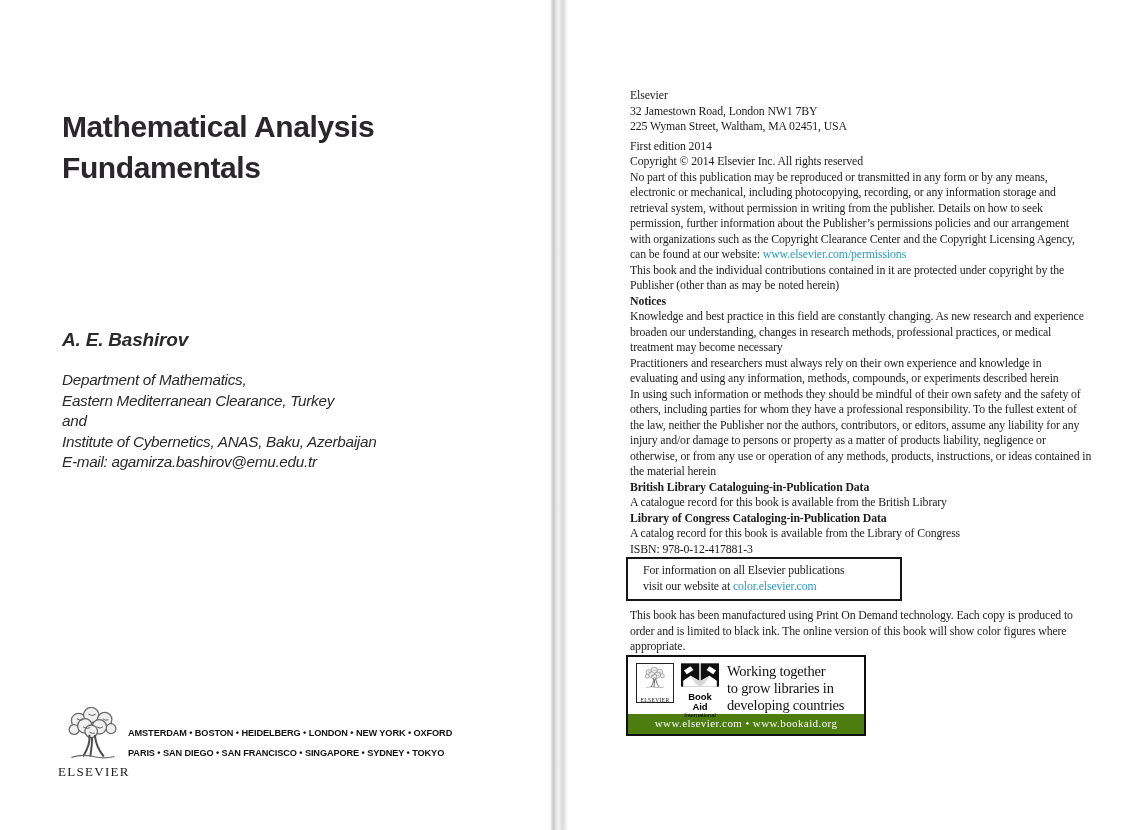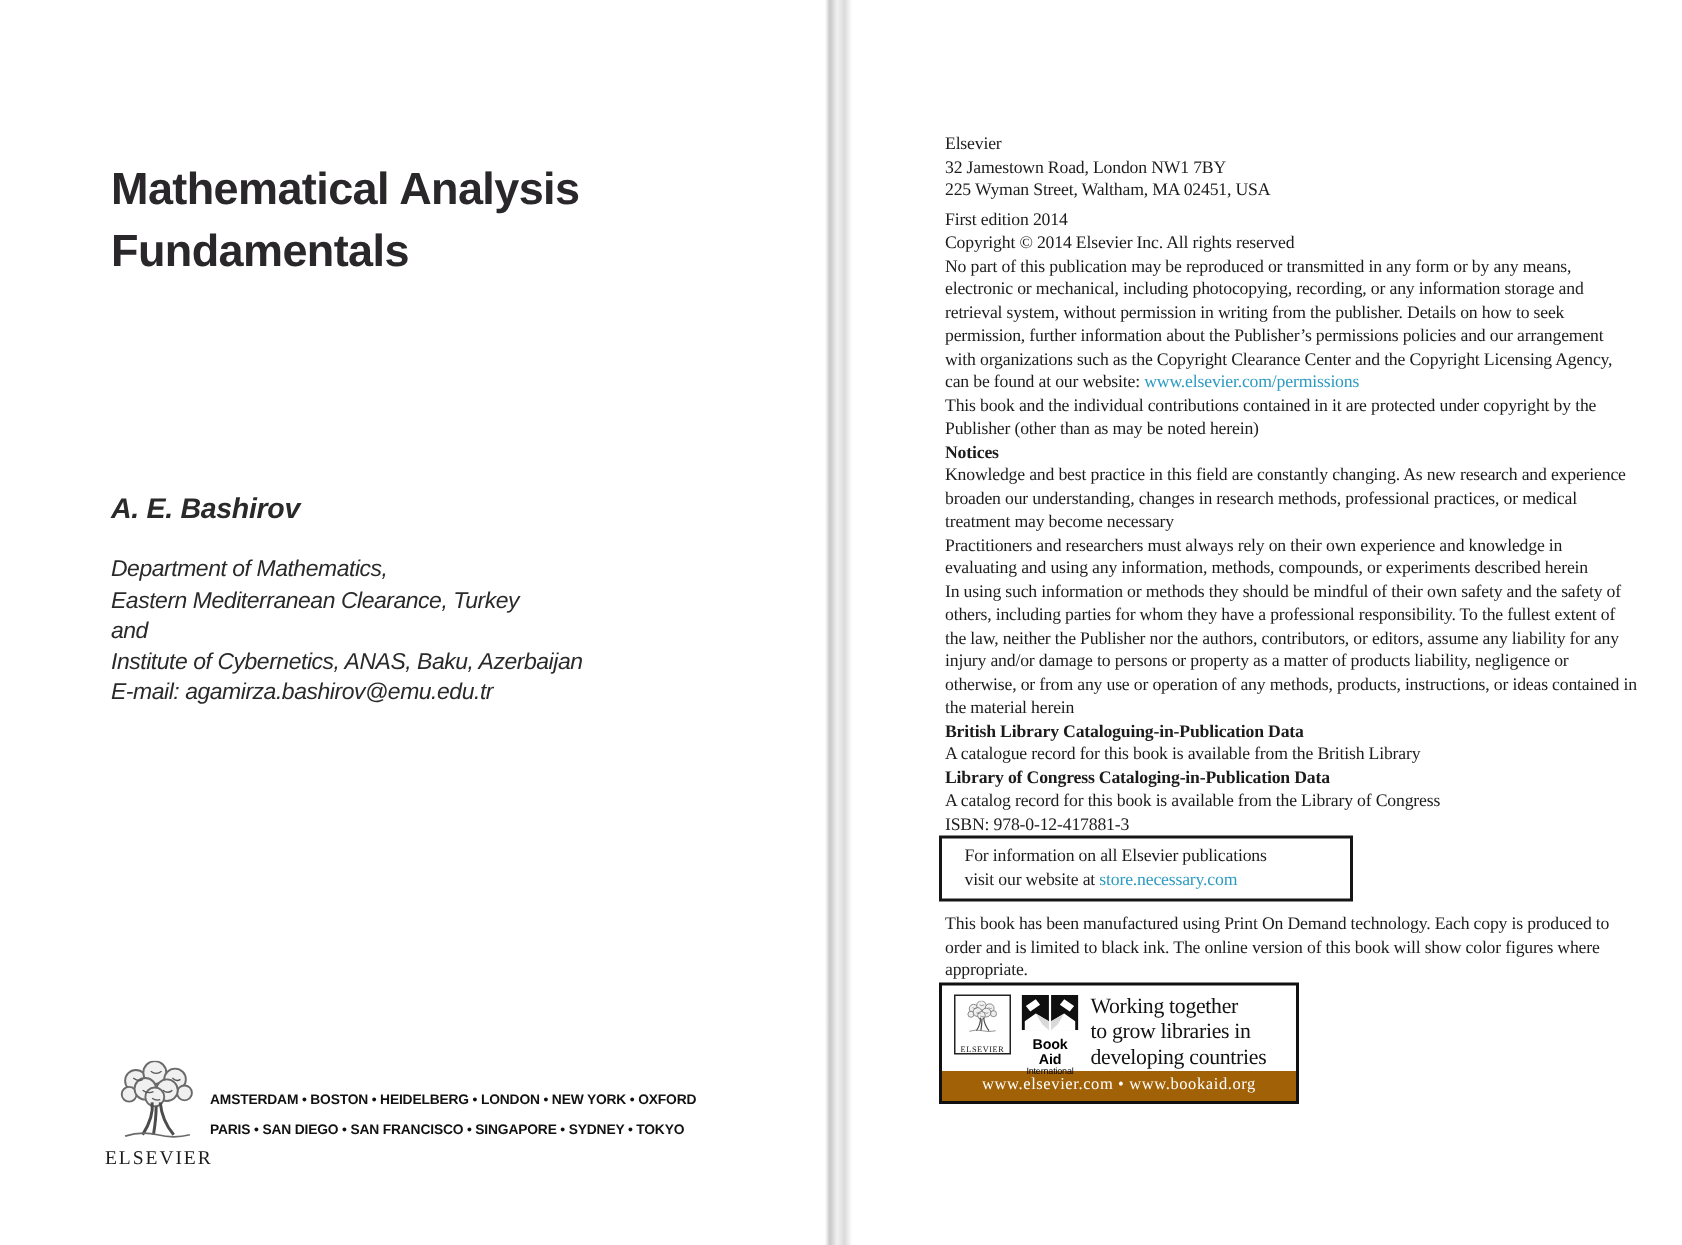--- a/index.html
+++ b/index.html
@@ -7,21 +7,21 @@
     width:1121px;height:830px;position:relative;background:#ffffff;
     font-family:"Liberation Serif", serif;color:#1e1e1e;overflow:hidden;
     -webkit-font-smoothing:antialiased;
   }
   
   .spine{
     position:absolute;left:550px;top:0;width:18px;height:830px;
     background:linear-gradient(90deg,#ffffff 0%,#c7c7c7 18%,#f2f2f2 45%,#dadada 72%,#ffffff 100%);
   }
   
-  .left-page{position:absolute;left:0;top:0;width:550px;height:594px;margin-left:12px;}
+  .left-page{position:absolute;left:0;top:0;width:550px;height:594px;}
   .book-title{
     position:absolute;left:62px;top:106px;
     font-family:"Liberation Sans", sans-serif;font-weight:bold;
     font-size:30px;line-height:41px;color:#29272a;letter-spacing:-0.4px;
   }
   .author-block{
     position:absolute;left:62px;top:329px;
     font-family:"Liberation Sans", sans-serif;font-style:italic;color:#2a2a2a;
   }
   .author-name{font-weight:bold;font-size:19px;letter-spacing:-0.2px;margin:0 0 19px 0;}
@@ -73,21 +73,21 @@
   }
   .mini-els .mini-word{font-size:5.5px;letter-spacing:0.4px;font-family:"Liberation Serif",serif;color:#111;}
   .bookaid-logo{flex:none;margin-left:6px;width:40px;text-align:center;}
   .bookaid-word1{font-family:"Liberation Sans",sans-serif;font-weight:bold;font-size:9.5px;color:#000;line-height:10px;margin-top:1px;}
   .bookaid-word2{font-family:"Liberation Sans",sans-serif;font-size:6px;color:#000;line-height:7px;}
   .banner-slogan{
     margin-left:7px;font-family:"Liberation Serif",serif;font-size:14.5px;
     line-height:17px;color:#111;letter-spacing:-0.2px;
   }
   .banner-urlbar{
-    background:#a16207;color:#ffffff;text-align:center;
+    background:#4d7c0f;color:#ffffff;text-align:center;
     font-family:"Liberation Serif",serif;font-size:11px;letter-spacing:0.4px;
     padding:2px 0 3px 0;
   }
 </style>
 </head>
 <body>
 
 <svg width="0" height="0" style="position:absolute">
   <symbol id="tree" viewBox="0 0 60 60">
     <g stroke="#6a6a6a" fill="#f0f0f0" stroke-width="1.4">
@@ -181,21 +181,21 @@
   <p class="h-bold">British Library Cataloguing-in-Publication Data</p>
   <p class="bl-text">A catalogue record for this book is available from the British Library</p>
 
   <p class="h-bold">Library of Congress Cataloging-in-Publication Data</p>
   <p class="loc-text">A catalog record for this book is available from the Library of Congress</p>
 
   <p class="isbn-line">ISBN: 978-0-12-417881-3</p>
 
   <div class="info-box">
     <div>For information on all Elsevier publications</div>
-    <div><span>visit our website at </span><a class="weblink">store.necessary.com</a></div>
+    <div><span>visit our website at </span><a class="weblink">color.elsevier.com</a></div>
   </div>
 
   <p class="p-pod">This book has been manufactured using Print On Demand technology. Each copy is produced to order and is limited to black ink. The online version of this book will show color figures where appropriate.</p>
 
   <div class="bookaid-banner">
     <div class="banner-row">
       <div class="mini-els">
         <svg width="24" height="22">
             <use href="#tree"></use>
           </svg>

